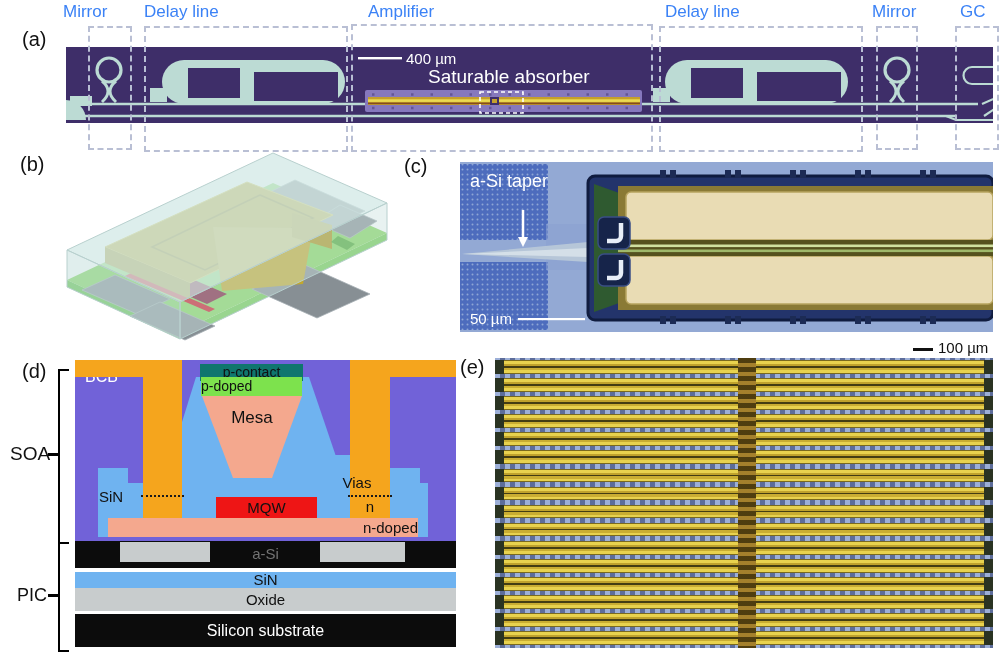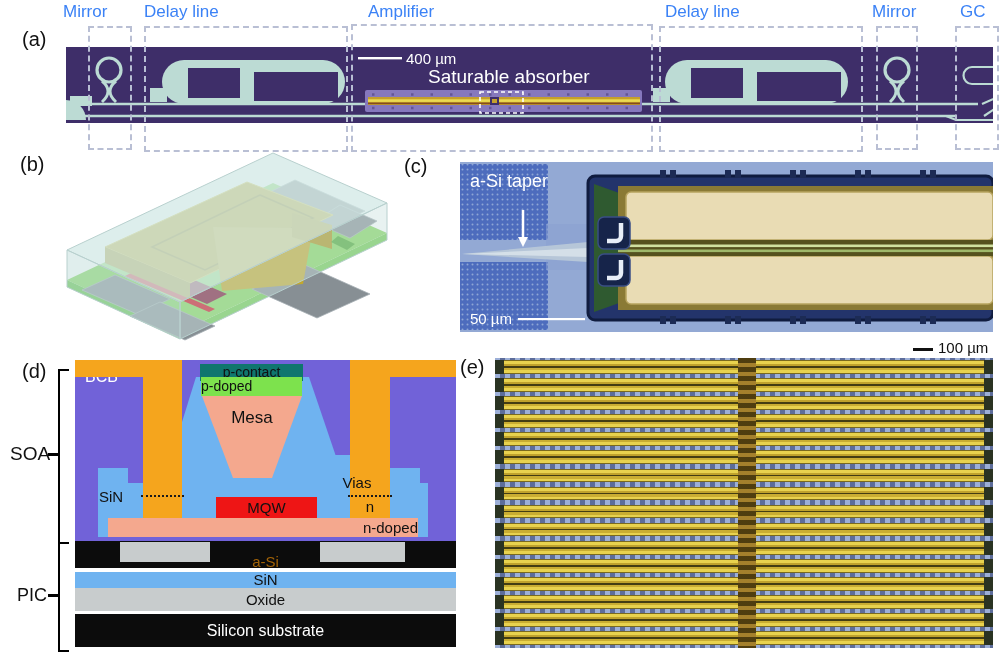--- a/index.html
+++ b/index.html
@@ -265,21 +265,21 @@
     <div class="d" style="left:143px;top:141px;width:101px;height:21px;background:#ee1515;text-align:center;font-size:15px;line-height:21px;">MQW</div>
     <div class="d" style="left:35px;top:162px;width:310px;height:19px;background:#f4a88e;text-align:right;font-size:15px;line-height:19px;">n-doped</div>
 
     <div class="d" style="left:26px;top:132px;font-size:15px;">SiN</div>
     <div class="d-text" style="left:254px;top:118px;width:60px;font-size:15px;">Vias</div>
     <div class="d-text" style="left:277px;top:142px;width:40px;font-size:15px;">n</div>
 
     <div class="d" style="left:2px;top:185px;width:381px;height:27px;background:#0c0c0c;">
       <div class="d" style="left:45px;top:1px;width:90px;height:20px;background:#c8cccd;"></div>
       <div class="d" style="left:245px;top:1px;width:85px;height:20px;background:#c8cccd;"></div>
-      <div class="d-text" style="left:0;top:12px;width:381px;color:#a16207;">a-Si</div>
+      <div class="d-text" style="left:0;top:4px;width:381px;color:#737373;">a-Si</div>
     </div>
     <div class="d" style="left:2px;top:216px;width:381px;height:16px;background:#6fb3f0;text-align:center;font-size:15px;line-height:16px;">SiN</div>
     <div class="d" style="left:2px;top:232px;width:381px;height:23px;background:#c8cccd;text-align:center;font-size:15px;line-height:23px;">Oxide</div>
     <div class="d" style="left:2px;top:258px;width:381px;height:33px;background:#0c0c0c;color:#fff;text-align:center;font-size:16px;line-height:33px;">Silicon substrate</div>
   </div>
 
   <div class="abs plabel" style="left:460px;top:356px;">(e)</div>
   <div class="abs" style="left:913px;top:348px;width:20px;height:2.6px;background:#111;"></div>
   <div class="abs" style="left:938px;top:339px;font-size:15px;">100 µm</div>
 

